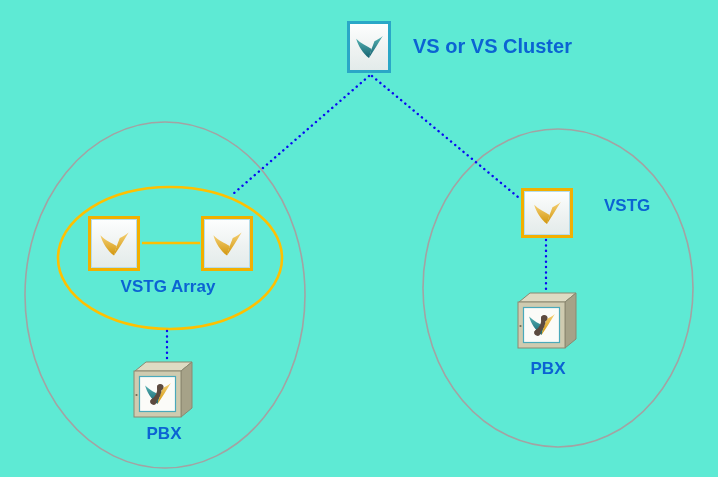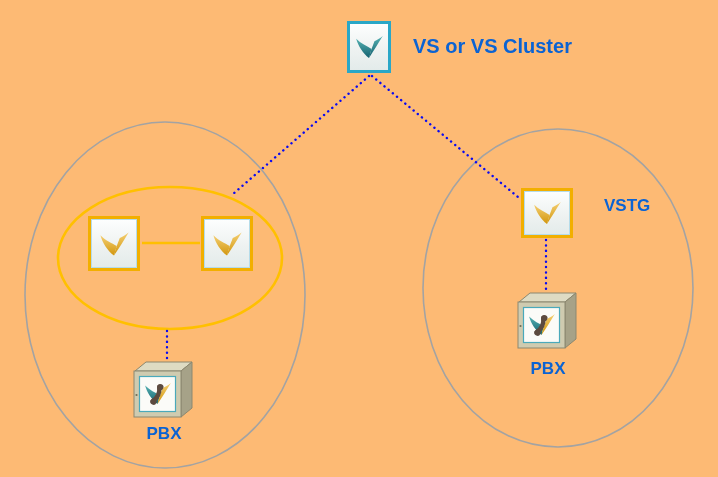--- a/index.html
+++ b/index.html
@@ -1,19 +1,19 @@
 <!DOCTYPE html>
 <html><head>
 <meta charset="utf-8">
 <style>
   html,body{margin:0;padding:0;background:#fff;}
   #stage{
     position:relative;
     width:718px;height:477px;
-    background:#fdba74;
+    background:#5eead4;
     font-family:"Liberation Sans", sans-serif;
     overflow:hidden;
   }
   #connector-layer{position:absolute;left:0;top:0;z-index:1;}
 
   .icon-box{
     position:absolute;z-index:2;box-sizing:border-box;
     background:linear-gradient(180deg,#fdfefe 0%,#eef2f1 55%,#e3ebea 100%);
     display:flex;align-items:center;justify-content:center;
   }
@@ -74,20 +74,21 @@
   <div class="icon-box gold" style="left:88px;top:216px;width:52px;height:55px;">
     <svg width="36" height="34" viewBox="0 0 100 100">
       <use href="#vArms" fill="url(#goldGrad)"></use>
     </svg>
   </div>
   <div class="icon-box gold" style="left:201px;top:216px;width:52px;height:55px;">
     <svg width="36" height="34" viewBox="0 0 100 100">
       <use href="#vArms" fill="url(#goldGrad)"></use>
     </svg>
   </div>
+  <div class="lbl lbl-blue center" style="left:93px;top:277px;width:150px;font-size:17px;">VSTG Array</div>
 
   <div class="pbx-box" style="left:132px;top:359px;">
     <svg width="63" height="60" viewBox="0 0 63 60">
       <polygon points="3,12 14,3 60,3 49,12" fill="#dedbc3" stroke="#8b8870" stroke-width="1"></polygon>
       <polygon points="49,12 60,3 60,49 49,58" fill="#a6a288" stroke="#8b8870" stroke-width="1"></polygon>
       <rect x="2" y="12" width="47" height="46" fill="#cfcbb0" stroke="#8b8870" stroke-width="1"></rect>
       <rect x="7.5" y="17.5" width="36" height="35" fill="#fbfbf8" stroke="#4aa9bb" stroke-width="1.2"></rect>
       <circle cx="4.5" cy="36" r="1.1" fill="#6f6c55"></circle>
       <svg x="9" y="19" width="33" height="31" viewBox="0 0 100 100">
         <path d="M10,24 C16,46 31,70 50,84 L58,56 C44,47 24,39 10,24 Z" fill="url(#tealGrad)"></path>

